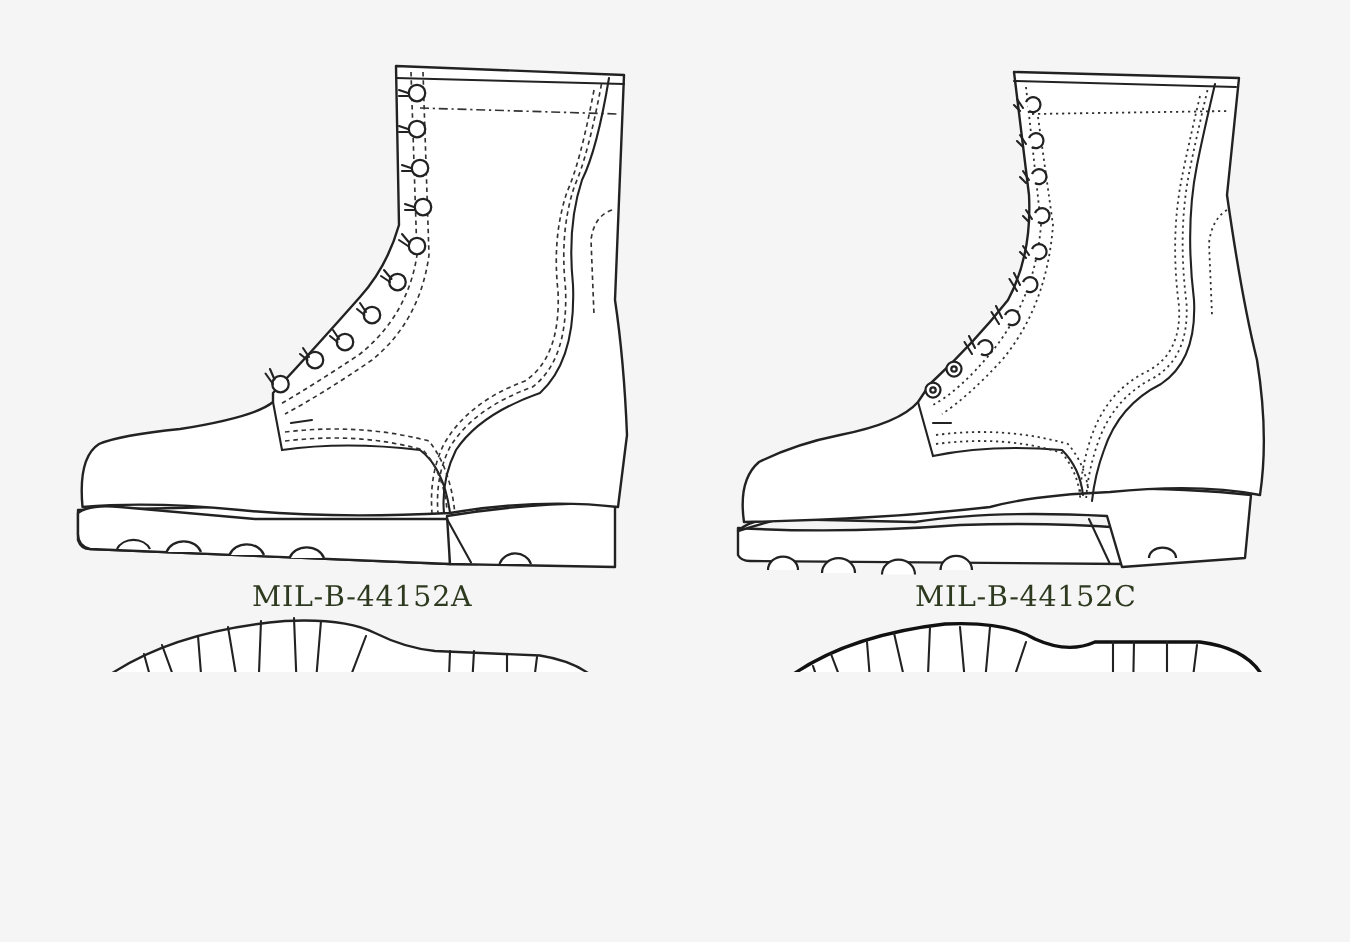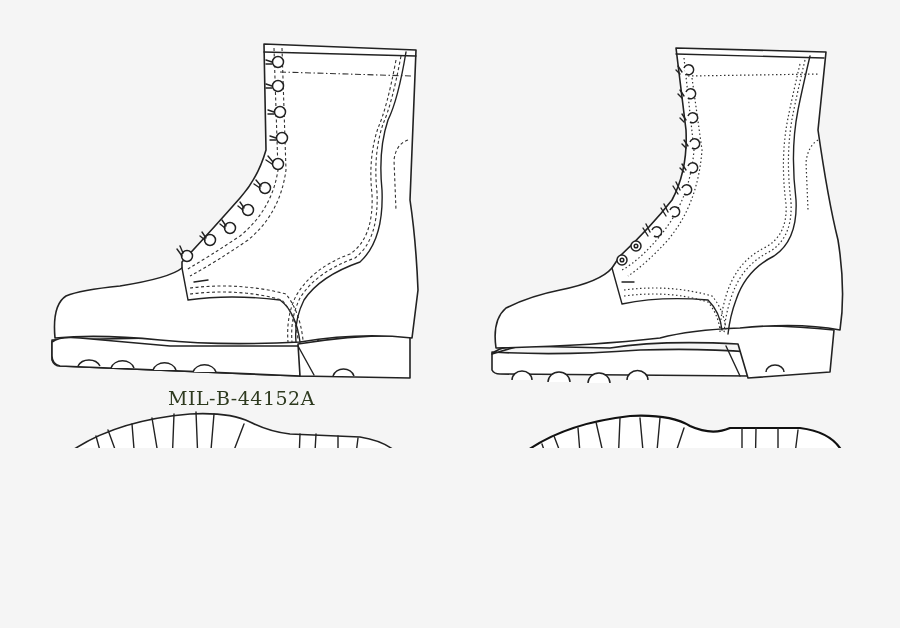--- a/index.html
+++ b/index.html
@@ -206,14 +206,15 @@
 
       <path class="line" d="M742,428 L742,532"></path>
       <path class="line" d="M756,428 L754,536"></path>
 
       <path class="line" d="M778,428 L778,462 Q786,470 794,462 L798,430"></path>
       <path class="line" d="M772,538 L778,498 Q786,490 794,498 L798,538"></path>
     </g>
   </svg>
 
   <div class="label label-a">MIL-B-44152A</div>
+  <div class="label label-c">MIL-B-44152C</div>
 
 </div>
 
 </body></html>

